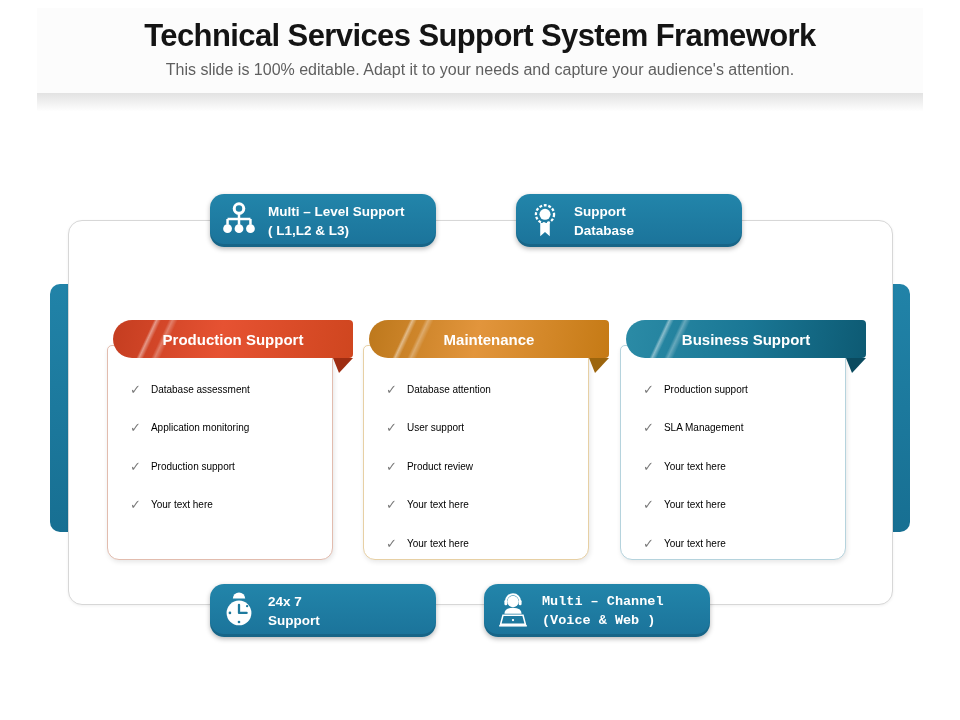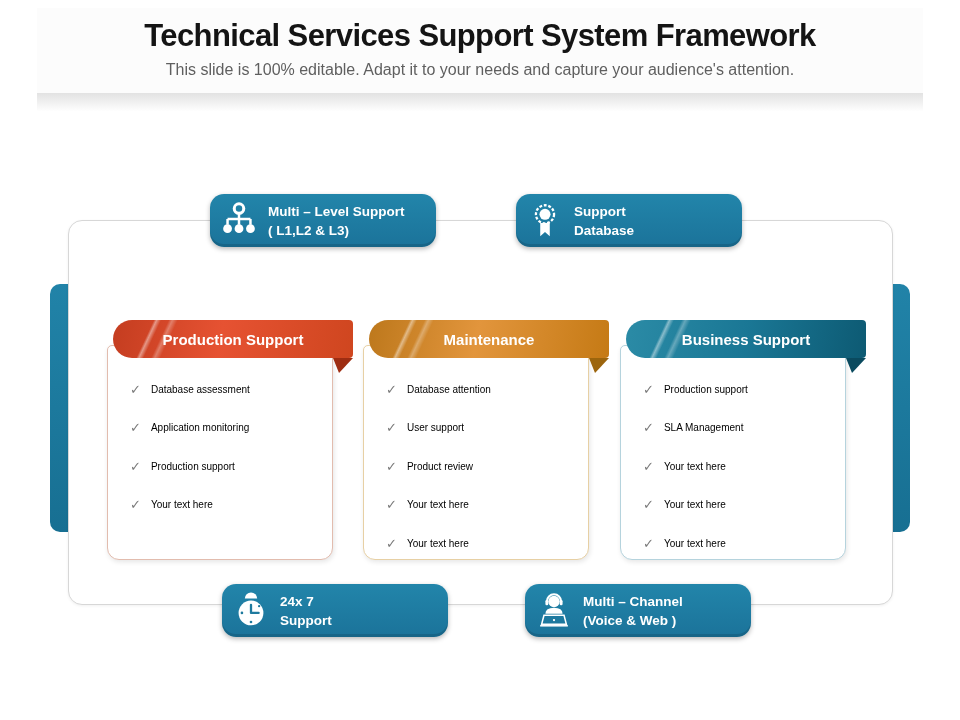--- a/index.html
+++ b/index.html
@@ -25,22 +25,22 @@
 
   
   .badge{position:absolute;width:226px;height:53px;border-radius:14px;z-index:3;
          background:linear-gradient(180deg,#2285aa 0%,#1b739a 100%);
          box-shadow:inset 0 -3px 0 rgba(0,0,0,.12), 0 2px 5px rgba(0,0,0,.28);
          display:flex;align-items:center;}
   .badge-icon{width:58px;display:flex;justify-content:center;align-items:center;flex:0 0 58px;}
   .badge-text{display:flex;flex-direction:column;color:#fff;font-weight:700;font-size:13.5px;line-height:19px;justify-content:center;}
   .badge.tl{left:210px;top:194px;}
   .badge.tr{left:516px;top:194px;}
-  .badge.bl{left:210px;top:584px;margin-left:12px;}
-  .badge.br{left:525px;top:584px;}
+  .badge.bl{left:210px;top:584px;}
+  .badge.br{left:484px;top:584px;font-family:Liberation Mono, monospace;}
 
   
   .card{position:absolute;top:345px;width:226px;height:215px;z-index:2;}
   .card.c1{left:107px;} .card.c2{left:363px;} .card.c3{left:620px;}
   .card-body{position:absolute;inset:0;background:#fff;border-radius:5px 5px 12px 12px;
              padding-top:24px;box-sizing:border-box;box-shadow:1px 2px 5px rgba(0,0,0,.10);}
   .c1 .card-body{border:1px solid #e2bcae;}
   .c2 .card-body{border:1px solid #e7d0a4;}
   .c3 .card-body{border:1px solid #b5d3dd;}
 

